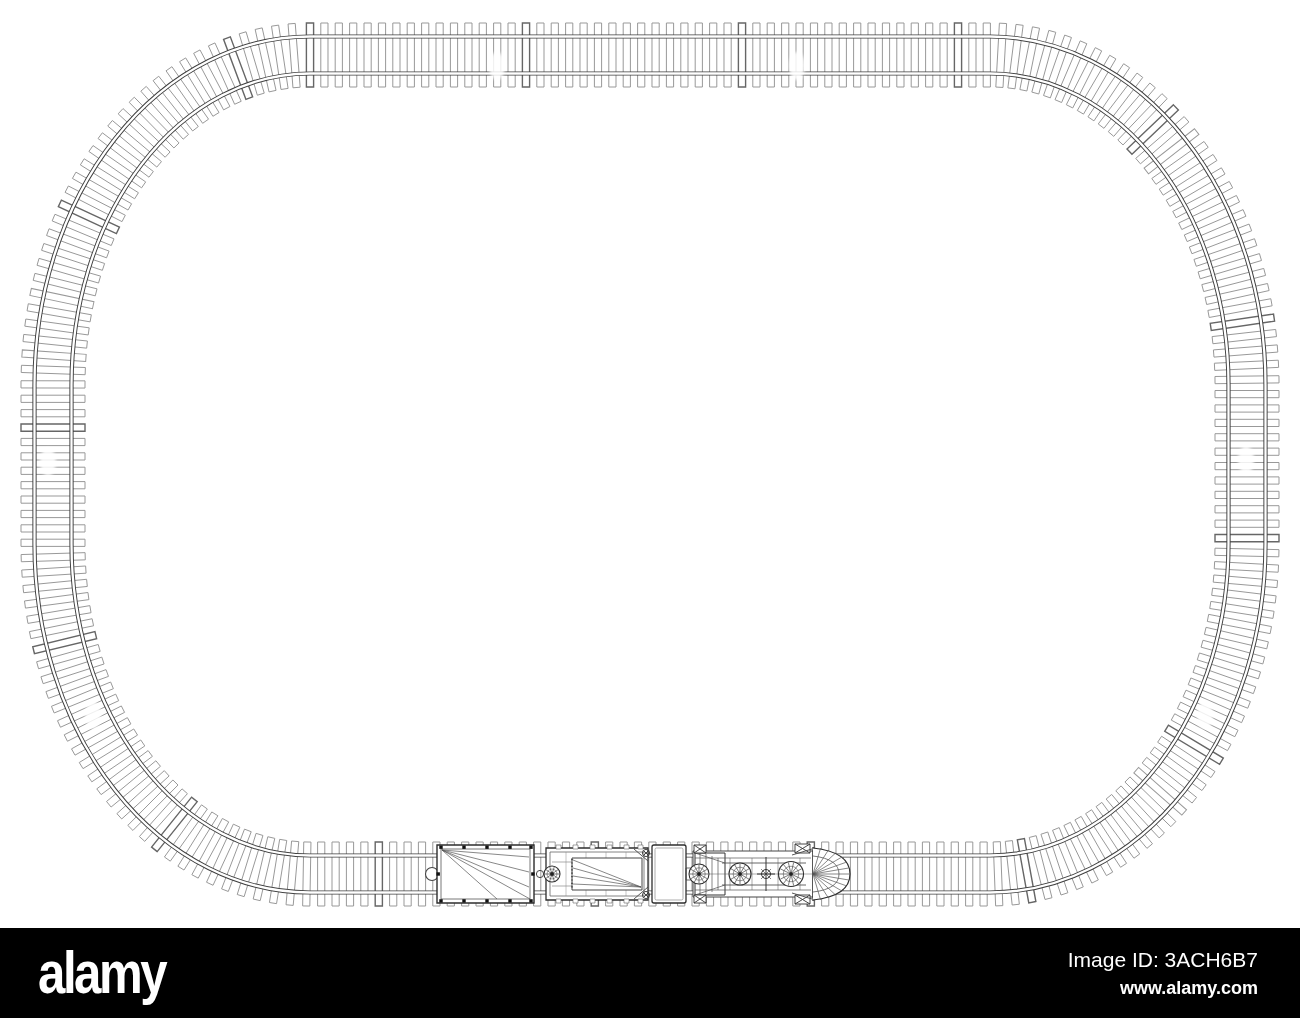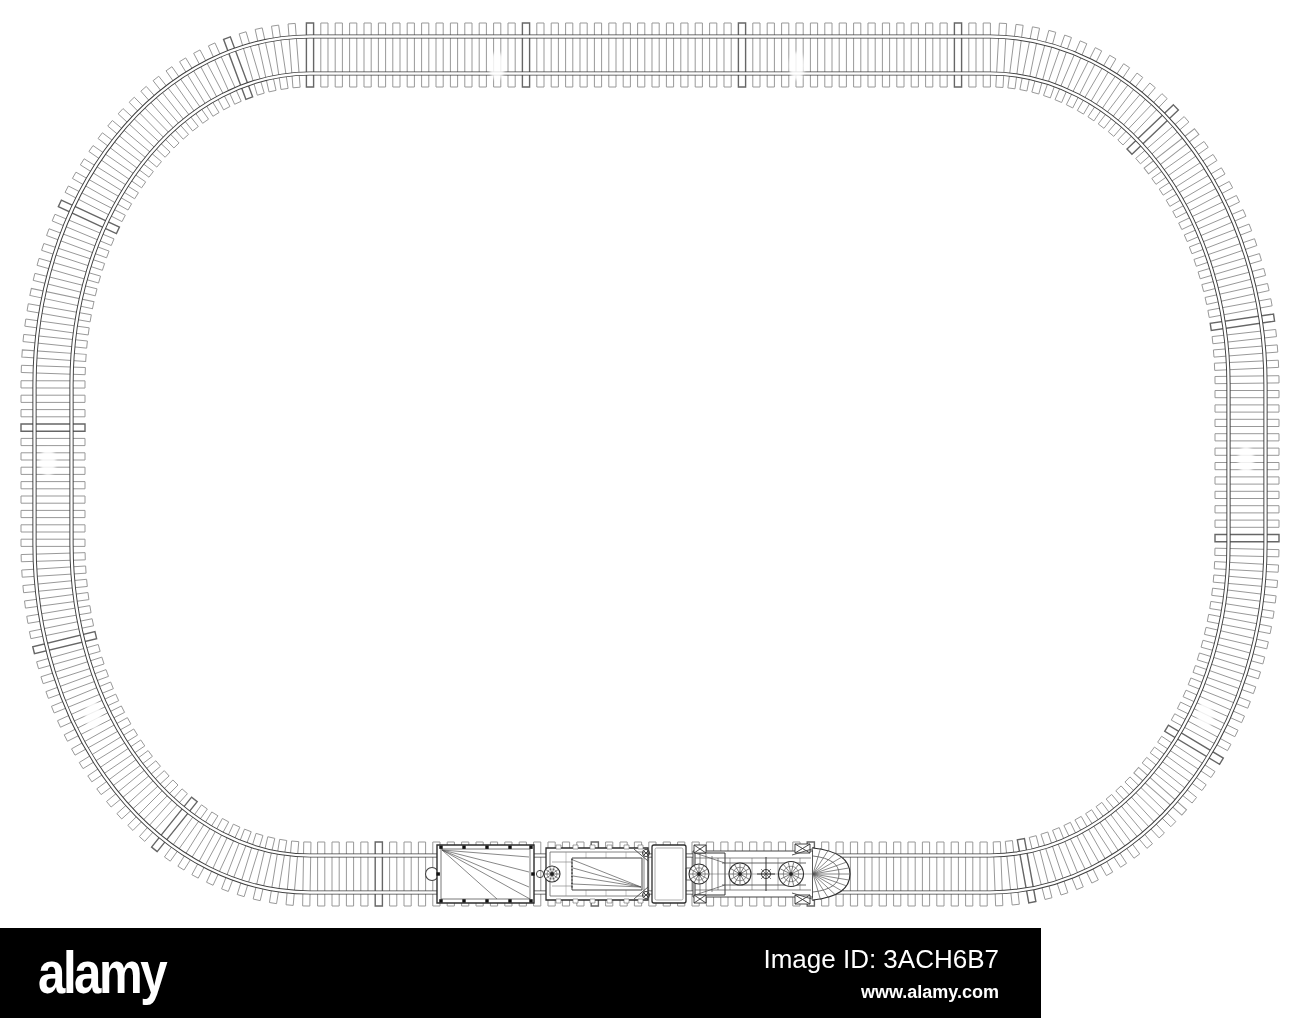--- a/index.html
+++ b/index.html
@@ -5,35 +5,35 @@
   html,body{margin:0;padding:0;background:#e8e8e8;}
   .canvas{
     position:relative;
     width:1300px;height:1018px;
     background:#ffffff;
     overflow:hidden;
     font-family:"Liberation Sans", sans-serif;
   }
   .artwork{position:absolute;left:0;top:0;width:1300px;height:928px;}
   .footer{
-    position:absolute;left:0;bottom:0;width:1041px;height:90px;
+    position:absolute;left:0;bottom:0;width:1300px;height:90px;
     background:#000000;color:#ffffff;
     display:flex;align-items:center;justify-content:space-between;
     box-sizing:border-box;
     padding:0 42px 0 38px;
   }
   .footer-logo{
     font-size:60px;font-weight:bold;letter-spacing:-3px;
     transform:scaleX(0.82);transform-origin:left center;
     line-height:90px;
   }
   .footer-meta{
     text-align:right;line-height:1.5;
   }
-  .footer-id{font-size:26px;font-weight:400;}
+  .footer-id{font-size:21px;font-weight:400;}
   .footer-url{font-size:18px;font-weight:bold;}
   svg line, svg path, svg rect, svg circle, svg ellipse{vector-effect:non-scaling-stroke;}
 </style>
 </head>
 <body>
 
 <div class="canvas">
 
   <svg class="artwork" viewBox="0 0 1300 928" xmlns="http://www.w3.org/2000/svg">
 

